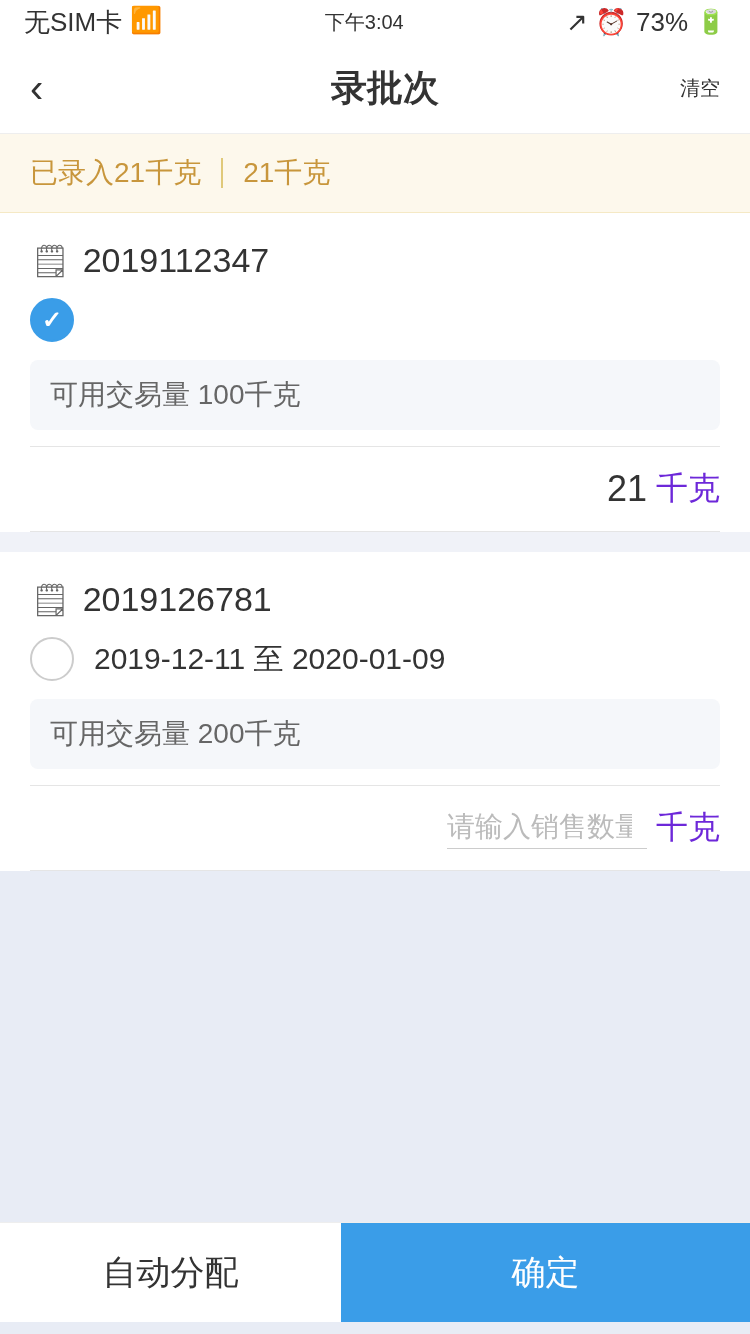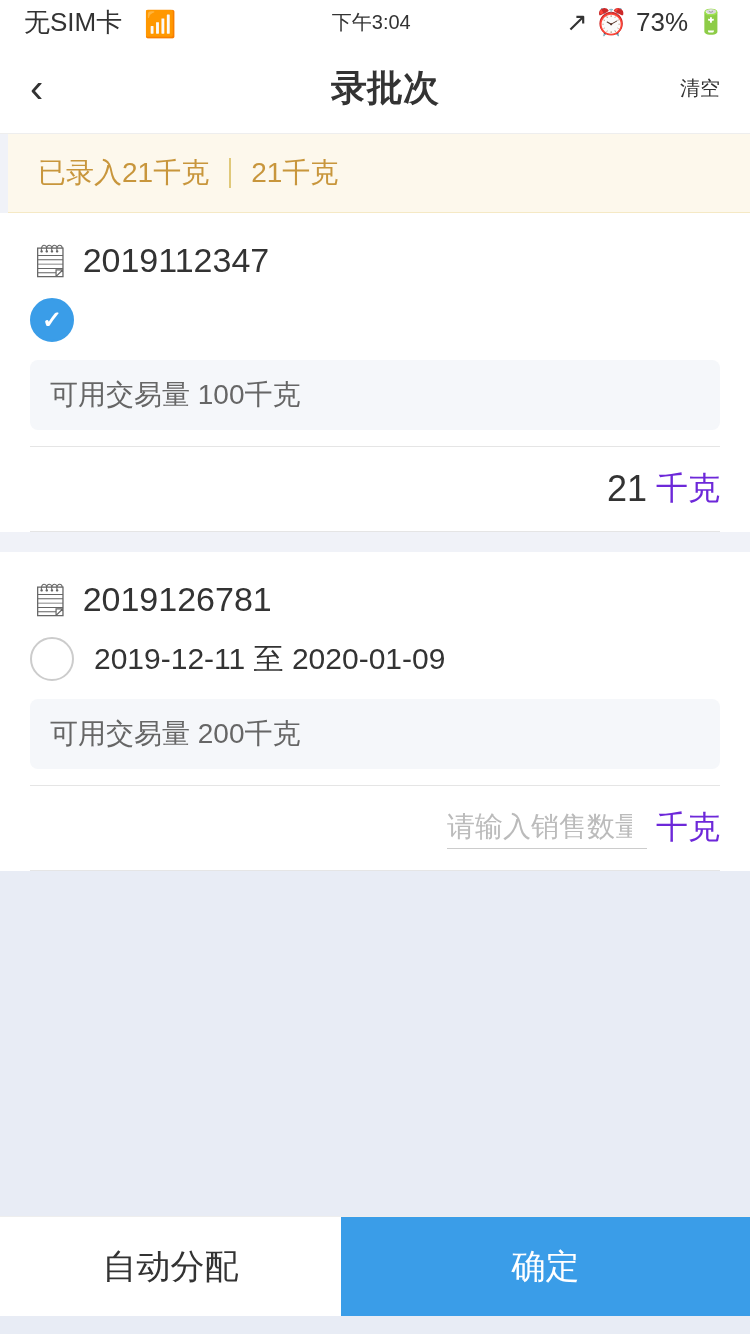--- a/index.html
+++ b/index.html
@@ -17,21 +17,21 @@
     .status-bar {
       display: flex;
       justify-content: space-between;
       align-items: center;
       background: #fff;
       padding: 0 24px;
       height: 44px;
       font-size: 28px;
       font-weight: 500;
     }
-    .status-left { display: flex; align-items: flex-end; gap: 22px; font-size: 26px; }
+    .status-left { display: flex; align-items: flex-start; gap: 8px; font-size: 26px; }
     .status-center { font-size: 20px; font-weight: 400; }
     .status-right { display: flex; align-items: center; gap: 8px; font-size: 26px; }
 
     
     .nav-bar {
       display: flex;
       justify-content: space-between;
       align-items: center;
       background: #fff;
       padding: 0 30px;
@@ -56,21 +56,20 @@
     }
 
     
     .info-banner {
       background: #fdf8ec;
       padding: 20px 30px;
       display: flex;
       align-items: center;
       gap: 20px;
       border-bottom: 1px solid #f5e9c5;
-      margin-left: 8px;
     }
     .info-label {
       font-size: 28px;
       color: #c8963c;
     }
     .info-divider {
       width: 2px;
       height: 30px;
       background: #e0c97a;
     }
@@ -193,21 +192,21 @@
       min-height: 420px;
     }
 
     
     .bottom-bar {
       display: flex;
       background: #fff;
       border-top: 1px solid #eee;
       height: 100px;
       position: fixed;
-      bottom: 18px;
+      bottom: 12px;
       width: 750px;
     }
     .btn-auto {
       flex: 1;
       background: #fff;
       border: none;
       font-size: 34px;
       color: #333;
       cursor: pointer;
       display: flex;

